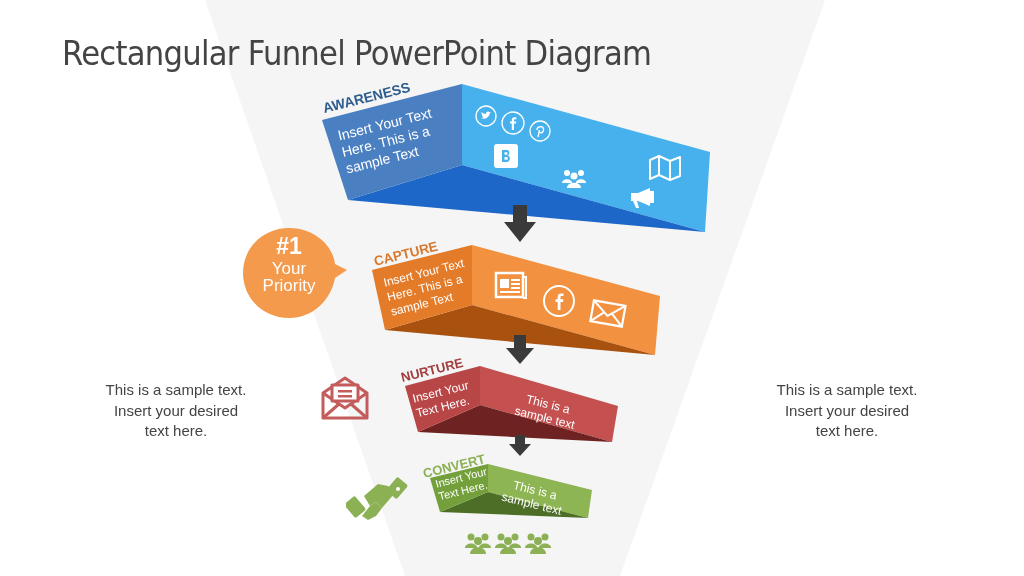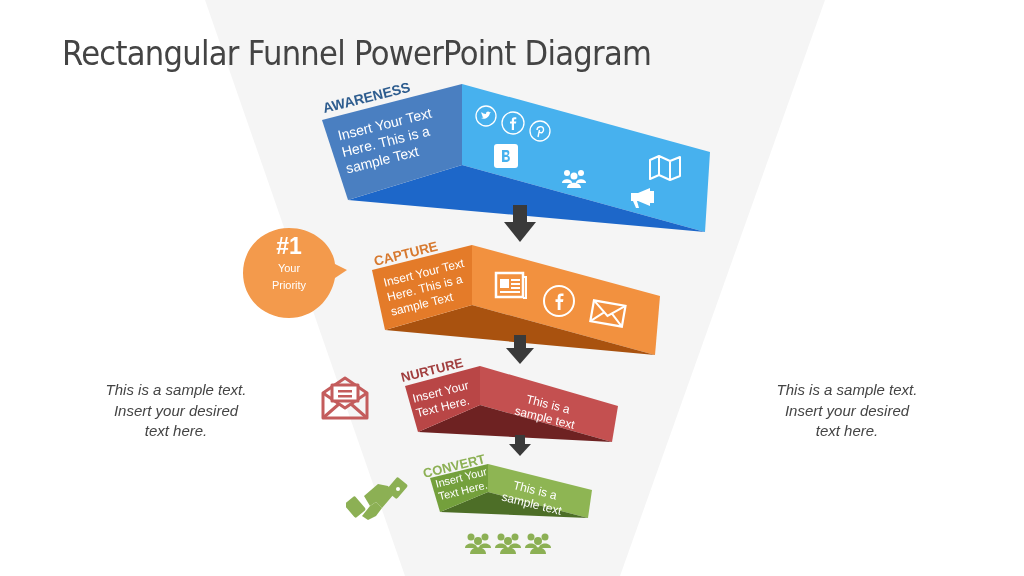--- a/index.html
+++ b/index.html
@@ -1,28 +1,28 @@
 <!DOCTYPE html>
 <html><head>
 <meta charset="utf-8">
 <style>
   html, body { margin:0; padding:0; }
   body { width:1024px; height:576px; position:relative; overflow:hidden; background:#ffffff; font-family:"Liberation Sans", sans-serif; }
   .bg-funnel { position:absolute; left:0; top:0; width:1024px; height:576px; }
   .title { position:absolute; left:62px; top:34px; font-size:33px; color:#444444; font-family:"DejaVu Sans", sans-serif; font-weight:normal; letter-spacing:-0.8px; transform:scaleX(0.93); transform-origin:left top; white-space:nowrap; }
   .stage { position:absolute; left:0; top:0; width:1024px; height:576px; }
-  .side-text { position:absolute; width:220px; text-align:center; font-size:15px; line-height:20.5px; color:#444444;font-style:italic; }
+  .side-text { position:absolute; width:220px; text-align:center; font-size:15px; line-height:20.5px; color:#444444; }
   .side-line { display:block; }
   .stage-label { position:absolute; font-weight:bold; font-size:14px; white-space:nowrap; transform-origin:left bottom; }
   .front-text { position:absolute; color:#ffffff; font-size:13.5px; line-height:17px; white-space:nowrap; transform-origin:left top; }
   .front-line { display:block; }
   .priority { position:absolute; left:243px; top:228px; width:104px; height:90px; }
   .priority-text { position:absolute; left:243px; top:232px; width:92px; text-align:center; color:#ffffff; }
   .priority-num { display:block; font-size:23px; font-weight:bold; line-height:28px; }
-  .priority-line { display:block; font-size:11px; line-height:17px; }
+  .priority-line { display:block; font-size:17px; line-height:17px; }
   .icon { position:absolute; }
 </style>
 </head>
 <body>
 
 <svg class="bg-funnel" viewBox="0 0 1024 576">
   <polygon points="205,0 825,0 620,576 405,576" fill="#f5f5f5"></polygon>
 </svg>
 
 <div class="title">Rectangular Funnel PowerPoint Diagram</div>

